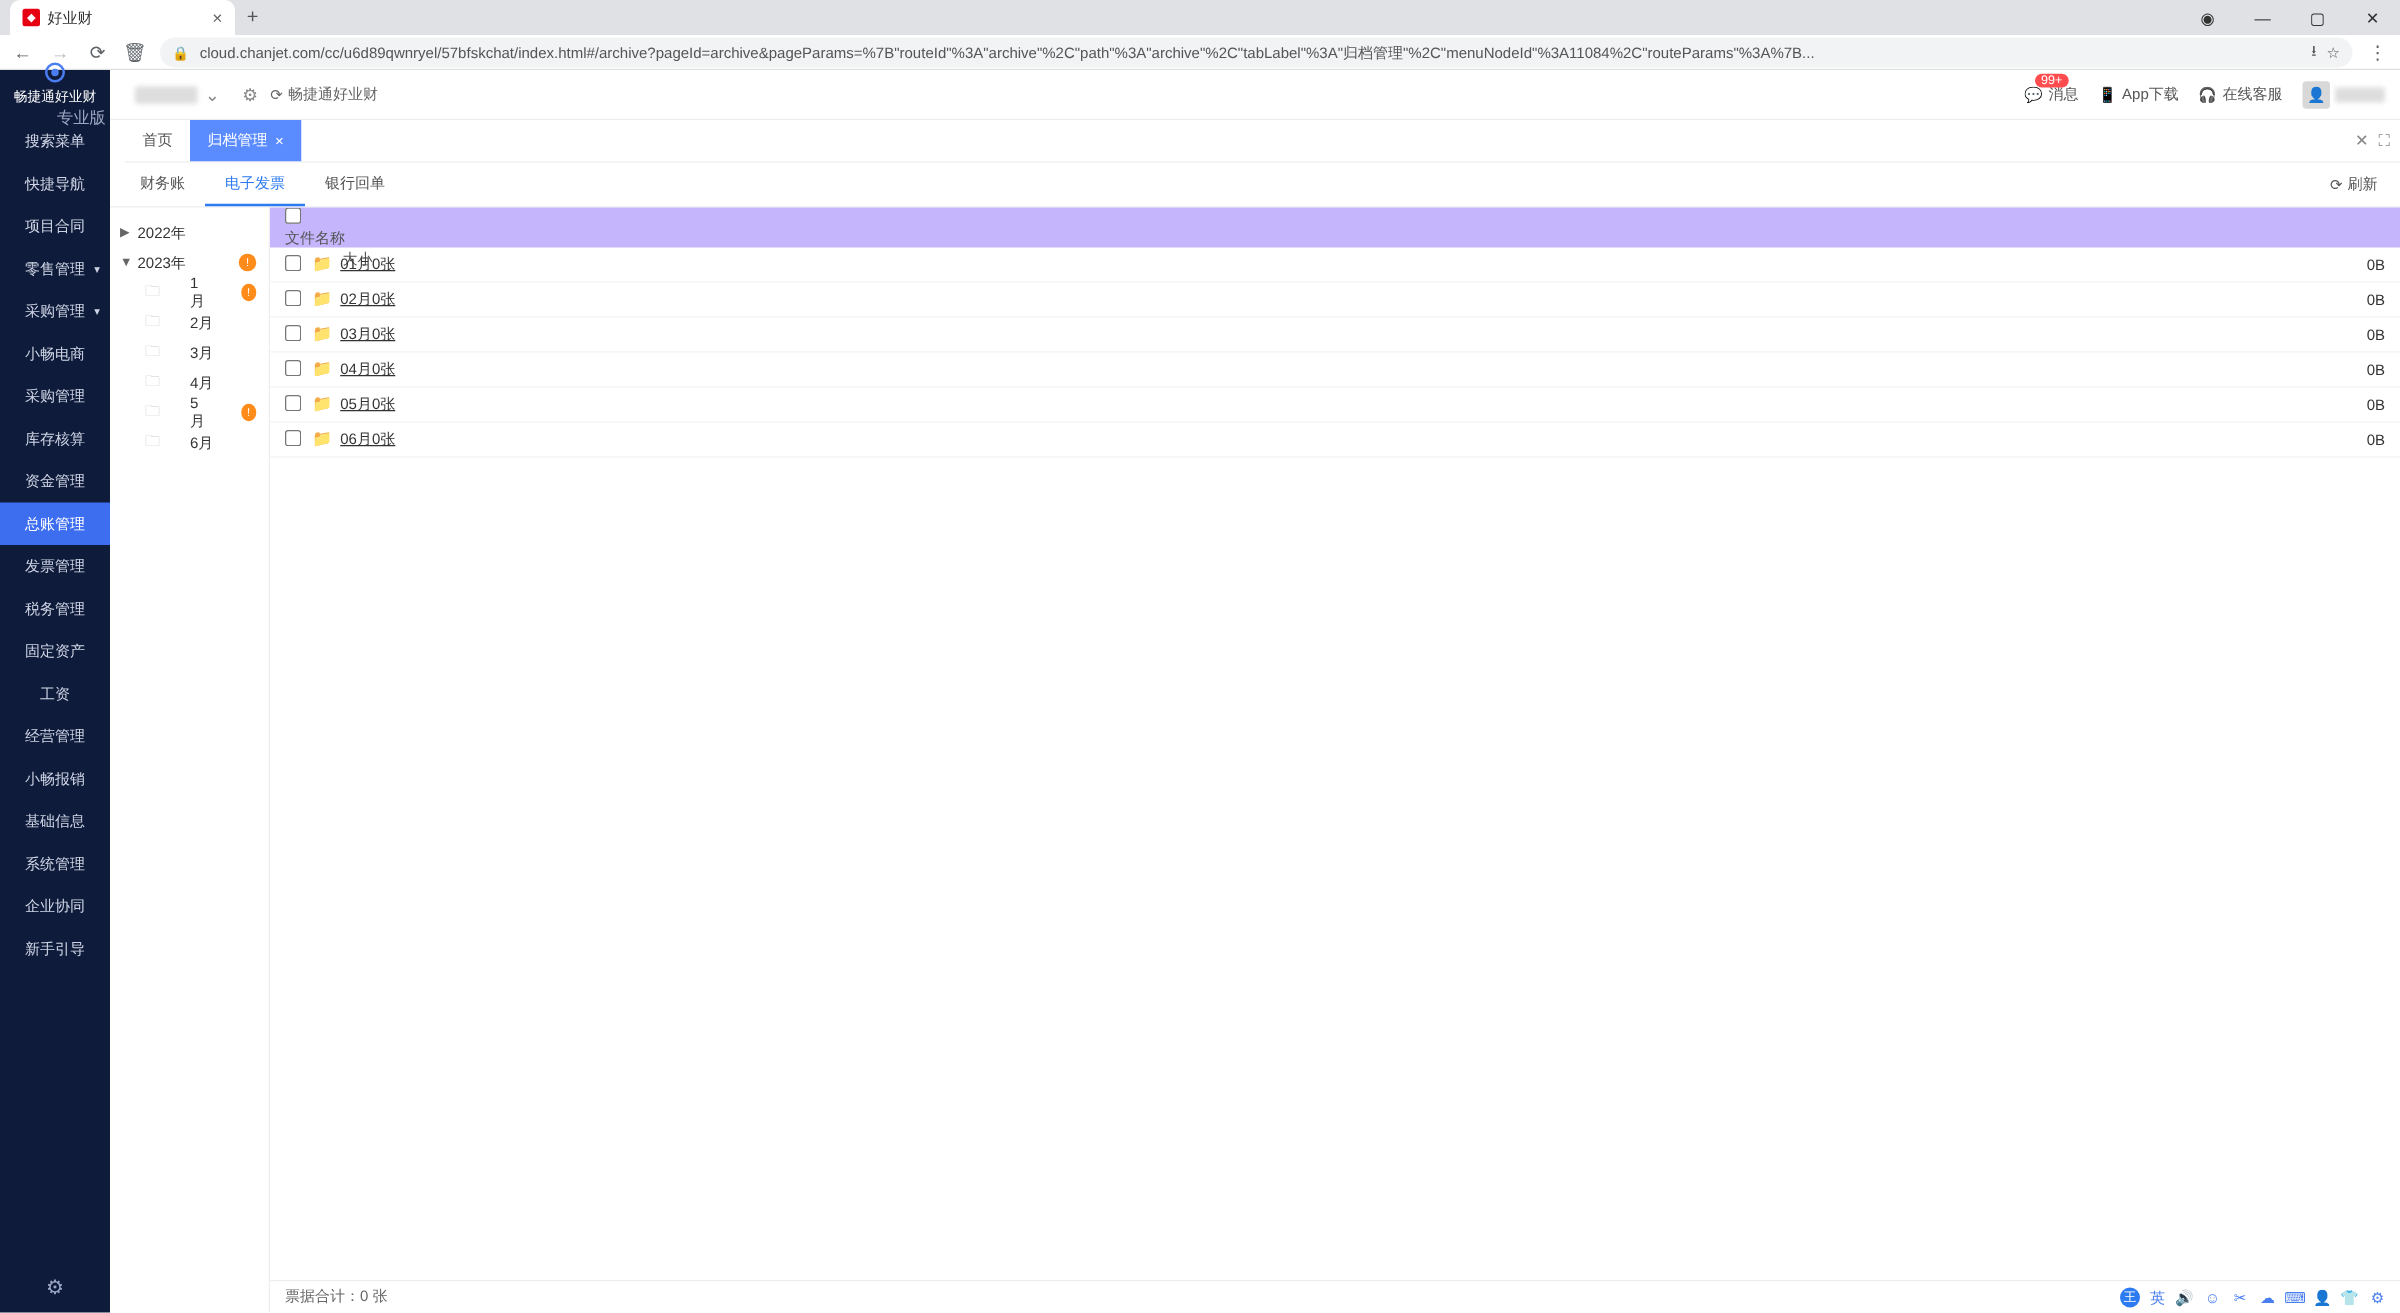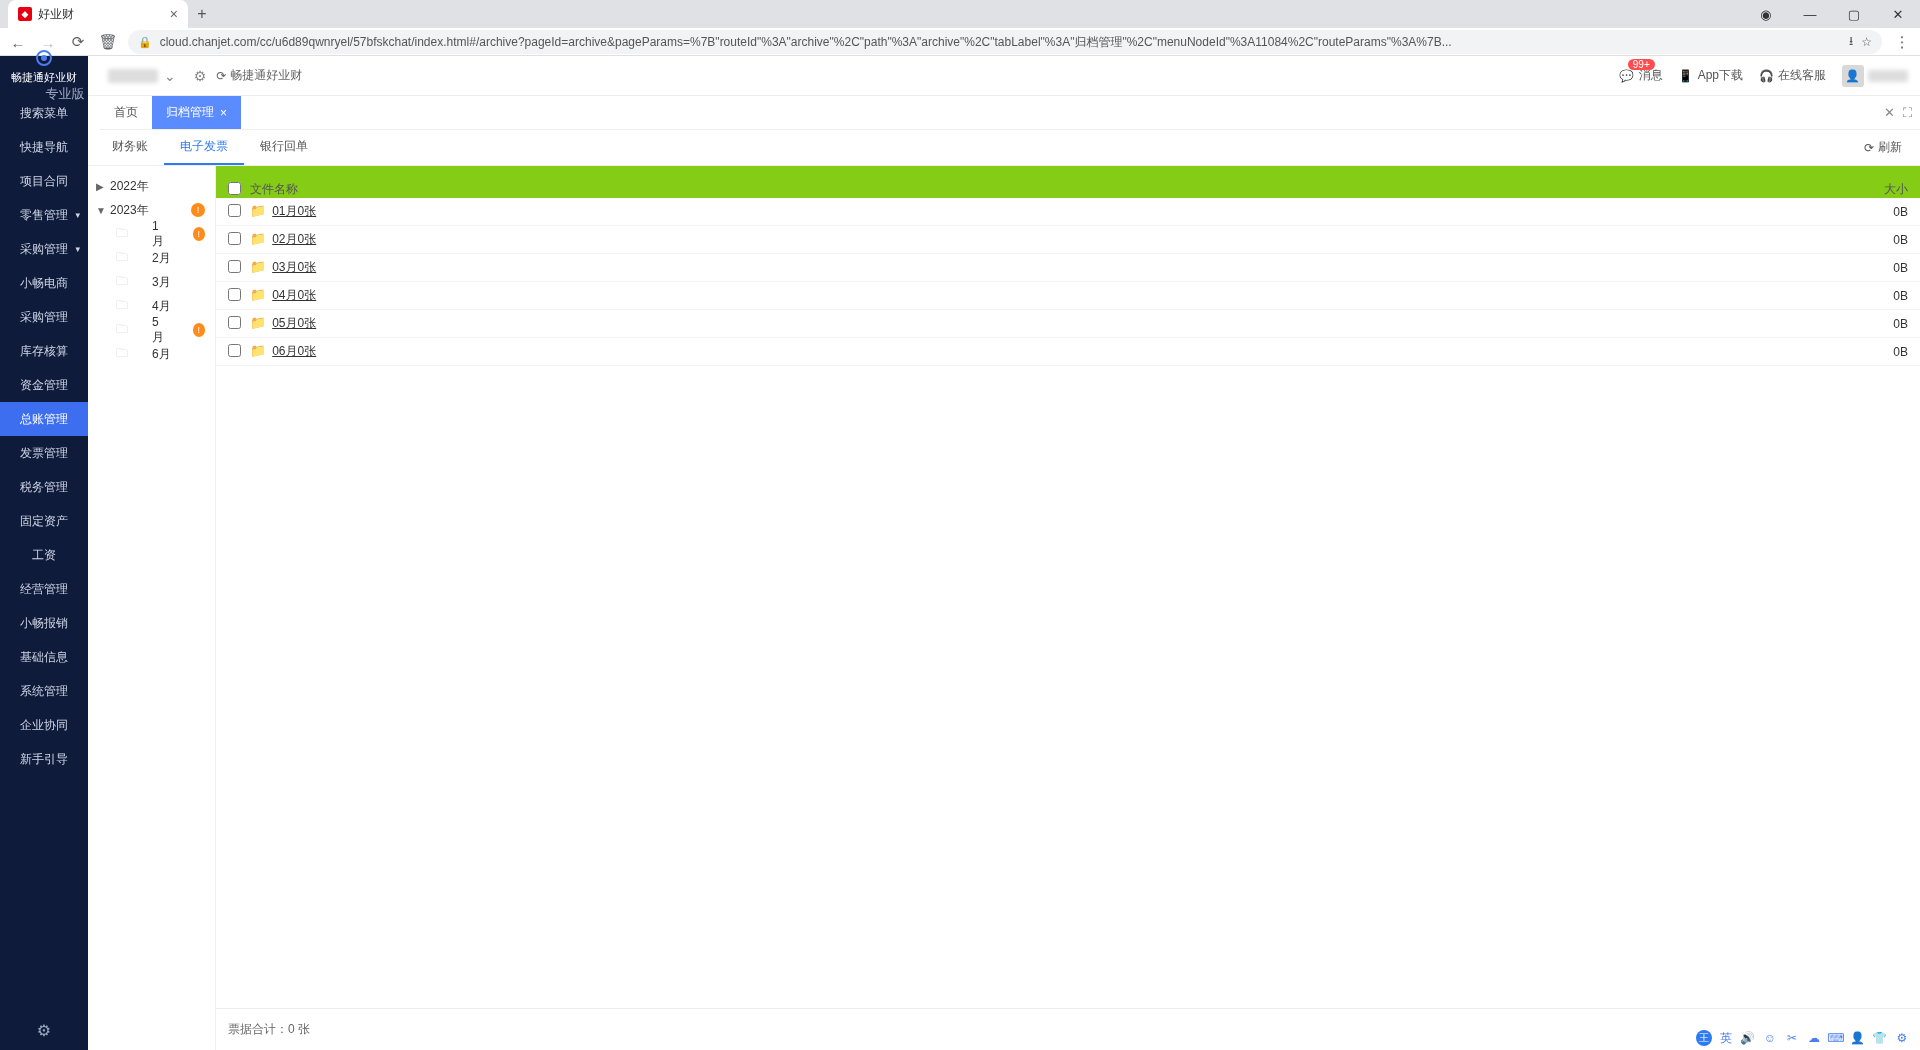--- a/index.html
+++ b/index.html
@@ -62,28 +62,28 @@
 
 .file-area{flex:1;display:flex;}
 .tree-panel{width:128px;border-right:1px solid #eee;padding:8px 4px;font-size:12px;}
 .tree-node{display:flex;align-items:center;height:24px;gap:4px;cursor:pointer;padding-left:4px;}
 .tree-node .arrow{width:10px;color:#666;font-size:10px;}
 .tree-node .fld{color:#ccc;font-size:12px;}
 .tree-node.child{padding-left:24px;gap:24px;}
 .tree-node .dot{width:14px;height:14px;background:#ff8c1a;color:#fff;border-radius:50%;font-size:9px;display:flex;align-items:center;justify-content:center;margin-left:auto;margin-right:6px;}
 
 .file-list{flex:1;display:flex;flex-direction:column;}
-.list-header{height:32px;background:#84cc16;display:flex;align-items:flex-end;padding:0 12px;font-size:12px;color:#555;}
+.list-header{height:32px;background:#c4b5fd;display:flex;align-items:flex-start;padding:0 12px;font-size:12px;color:#555;flex-direction:column;}
 .list-header .chk,.file-row .chk{width:22px;}
 .col-name{flex:1;}
 .col-size{width:70px;text-align:right;}
 .file-row{height:28px;display:flex;align-items:center;padding:0 12px;font-size:12px;border-bottom:1px solid #f4f4f4;}
 .file-row .folder-icon{color:#f7b500;margin-right:6px;font-size:13px;}
 .file-row .fname{color:#333;text-decoration:underline;cursor:pointer;}
-.list-footer{height:42px;border-top:1px solid #eee;display:flex;align-items:center;padding:0 12px;font-size:12px;color:#666;}
+.list-footer{height:26px;border-top:1px solid #eee;display:flex;align-items:center;padding:0 12px;font-size:12px;color:#666;}
 
 
 .ime-bar{position:absolute;bottom:4px;right:10px;display:flex;align-items:center;gap:6px;font-size:12px;color:#4a7ef0;}
 .ime-bar span{width:16px;height:16px;display:flex;align-items:center;justify-content:center;}
 .ime-circle{width:18px;height:18px;border-radius:50%;background:#2d7bf0;color:#fff;display:flex;align-items:center;justify-content:center;font-size:10px;}
 
 input[type=checkbox]{width:13px;height:13px;}
 </style>
 </head>
 <body>

